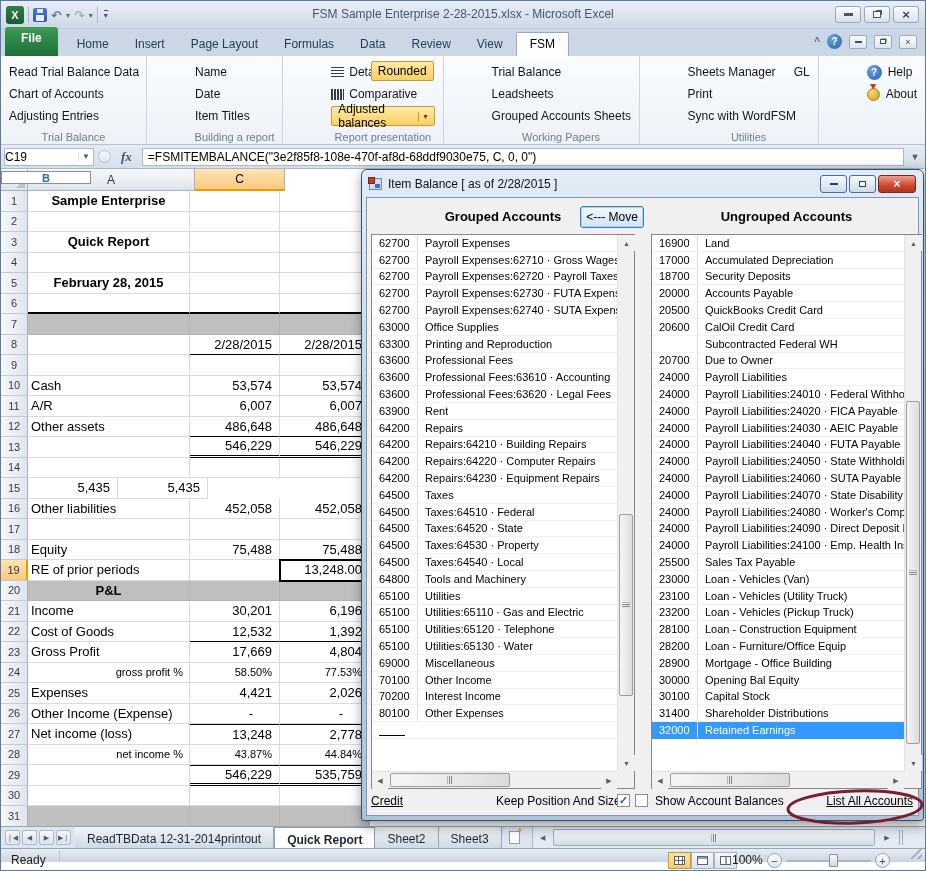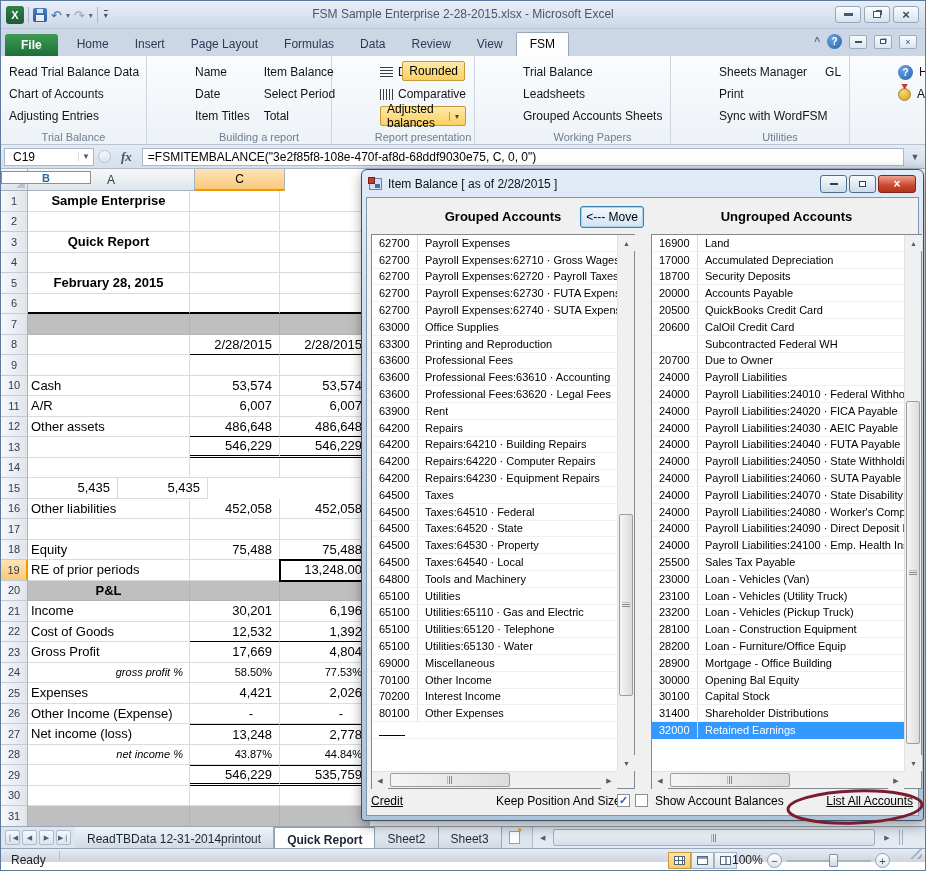--- a/index.html
+++ b/index.html
@@ -27,21 +27,21 @@
     background:linear-gradient(#fbfdfe,#d7e1ee); display:flex; align-items:center; justify-content:center; color:#33485e; }
   .wbtn .bar { width:9px; height:3px; background:#44586e; }
   .wbtn .rest { width:8px; height:7px; border:1px solid #44586e; background:#fff; box-shadow:2px -2px 0 -1px #44586e; }
   .wbtn .x { font-size:13px; font-weight:bold; line-height:11px; }
 
   
   .tabrow { position:absolute; left:0; top:28px; width:100%; height:27px; background:#ccd7e5; }
   .rtabs { position:absolute; left:4px; bottom:0; display:flex; align-items:flex-end; height:24px; }
   .rtab { padding:4px 13px 5px; font-size:12px; color:#2a3b55; cursor:default; }
   .rtab.file { background:linear-gradient(#3f9b53,#1d6f38); color:#fff; border-radius:3px 3px 0 0;
-    padding:4px 16px 4px; margin-right:6px; font-weight:bold; }
+    padding:4px 16px 11px; margin-right:6px; font-weight:bold; }
   .rtab.active { background:#fdfdfe; border:1px solid #9aa8ba; border-bottom:none; border-radius:2px 2px 0 0; color:#000; }
   .tabrow-right { position:absolute; right:8px; top:5px; display:flex; align-items:center; gap:7px; }
   .chev-up { font-size:10px; color:#5a6c82; font-weight:bold; }
   .help-circle { width:15px; height:15px; border-radius:50%; background:radial-gradient(circle at 35% 30%,#6ba3e0,#2460ad);
     color:#fff; font-size:10px; font-weight:bold; display:flex; align-items:center; justify-content:center; }
   .mini-btn { width:18px; height:14px; border:1px solid #9aabc0; border-radius:2px; background:linear-gradient(#f8fbfd,#dde6f0);
     display:flex; align-items:center; justify-content:center; color:#3c5068; font-size:9px; }
   .mini-btn .bar { width:7px; height:2px; background:#3c5068; }
   .mini-btn .rest { width:6px; height:5px; border:1px solid #3c5068; background:#fff; box-shadow:1px -1px 0 -0.5px #3c5068; }
 
@@ -66,21 +66,21 @@
   .help-rows .rp-row { gap:6px; }
   .medal { width:13px; height:13px; border-radius:50%; background:radial-gradient(circle at 35% 30%,#f6d774,#d99b22);
     border:1px solid #a8821f; position:relative; }
   .medal::before { content:''; position:absolute; left:2px; top:-5px; width:7px; height:6px; background:#bf3b2b;
     clip-path:polygon(0 0,100% 0,50% 100%); }
 
   
   .fbar { position:absolute; left:0; top:144px; width:100%; height:24px;
     background:linear-gradient(#e5ebf4,#d6dfeb); border-bottom:1px solid #aab8c8; display:flex; align-items:center; padding:0 3px; gap:4px; }
   .namebox { width:90px; height:18px; background:#fff; border:1px solid #aab8c8; display:flex; align-items:center; font-size:12px; }
-  .namebox .nb-text { flex:1; padding-left:8px; }
+  .namebox .nb-text { flex:1; }
   .namebox .nb-caret { width:15px; text-align:center; font-size:8px; color:#556; border-left:1px solid #d4dce6; }
   .fn-circle { width:13px; height:13px; border-radius:50%; border:1px solid #b5c2d1; background:linear-gradient(#f3f7fb,#dde5ee); }
   .fx { font-family:"Liberation Serif",serif; font-style:italic; font-weight:bold; font-size:13px; color:#44536a; padding:0 6px; }
   .formula-field { flex:1; height:18px; background:#fff; border:1px solid #aab8c8; font-size:12px; padding:1px 5px;
     white-space:nowrap; overflow:hidden; }
   .fbar-caret { width:14px; text-align:center; color:#556; font-size:9px; }
 
   
   .sheet { position:absolute; left:0; top:168px; width:378px; height:657px; background:#fff; }
   .colhdrs { display:flex; height:22px; }
@@ -94,21 +94,21 @@
   .srow { display:flex; height:20.5px; }
   .rh { width:27px; background:linear-gradient(to right,#f6f8fa,#e0e5eb); border-right:1px solid #a7b2c0;
     border-bottom:1px solid #c2cbd6; font-size:11px; color:#2e3c4e; display:flex; align-items:center; justify-content:center; flex:none; }
   .rh.hl { background:linear-gradient(#fde4b6,#f9c87c); border-right:2px solid #ef9b00; }
   .cell { border-right:1px solid #d6dce4; border-bottom:1px solid #d6dce4; font-size:13px; color:#000;
     display:flex; align-items:center; overflow:hidden; white-space:nowrap; position:relative; }
   .cell.a { width:162px; padding:0 3px; } .cell.b { width:90px; justify-content:flex-end; padding:0 7px; }
   .cell.c { width:90px; justify-content:flex-end; padding:0 7px; }
   .cell.center { justify-content:center; font-weight:bold; }
   .srow.pct .cell { font-size:11px; }
-  .srow.pct .cell.a { justify-content:flex-end; padding-right:6px;font-style:italic; }
+  .srow.pct .cell.a { justify-content:flex-end; padding-right:6px; }
   .srow.gray .cell { background:#bfbfbf; border-right-color:#b3b3b3; border-bottom-color:#b3b3b3; }
   .cell.u1 { border-bottom:1px solid #000; }
   .cell.o1 { border-top:1px solid #000; }
   .cell.u2 { border-bottom:3px double #000; }
   .cell.th2 { border-bottom:2px solid #000; }
   .cell.dash { padding-right:26px; }
   .cell.selcell { outline:2px solid #000; outline-offset:-1px; z-index:2; }
   .cell.selcell::after { content:''; position:absolute; right:0px; bottom:0px; width:4px; height:4px; background:#000; }
 
   
@@ -275,25 +275,20 @@
       <div class="ritem">Adjusting Entries</div>
       <div class="rgroup-label">Trial Balance</div>
     </div>
     <div class="rgroup" style="width:145px">
       <div class="brcols">
         <div>
           <div class="ritem">Name</div>
           <div class="ritem">Date</div>
           <div class="ritem">Item Titles</div>
         </div>
-        <div>
-          <div class="ritem">Item Balance</div>
-          <div class="ritem">Select Period</div>
-          <div class="ritem">Total</div>
-        </div>
       </div>
       <div class="rgroup-label">Building a report</div>
     </div>
     <div class="rgroup" style="width:184px">
       <div class="rp-left">
         <div class="rp-row">
           <div class="lines-h"></div>
           <span class="ritem">Details</span>
           <span class="caret" style="margin-left:14px">▾</span>
         </div>

